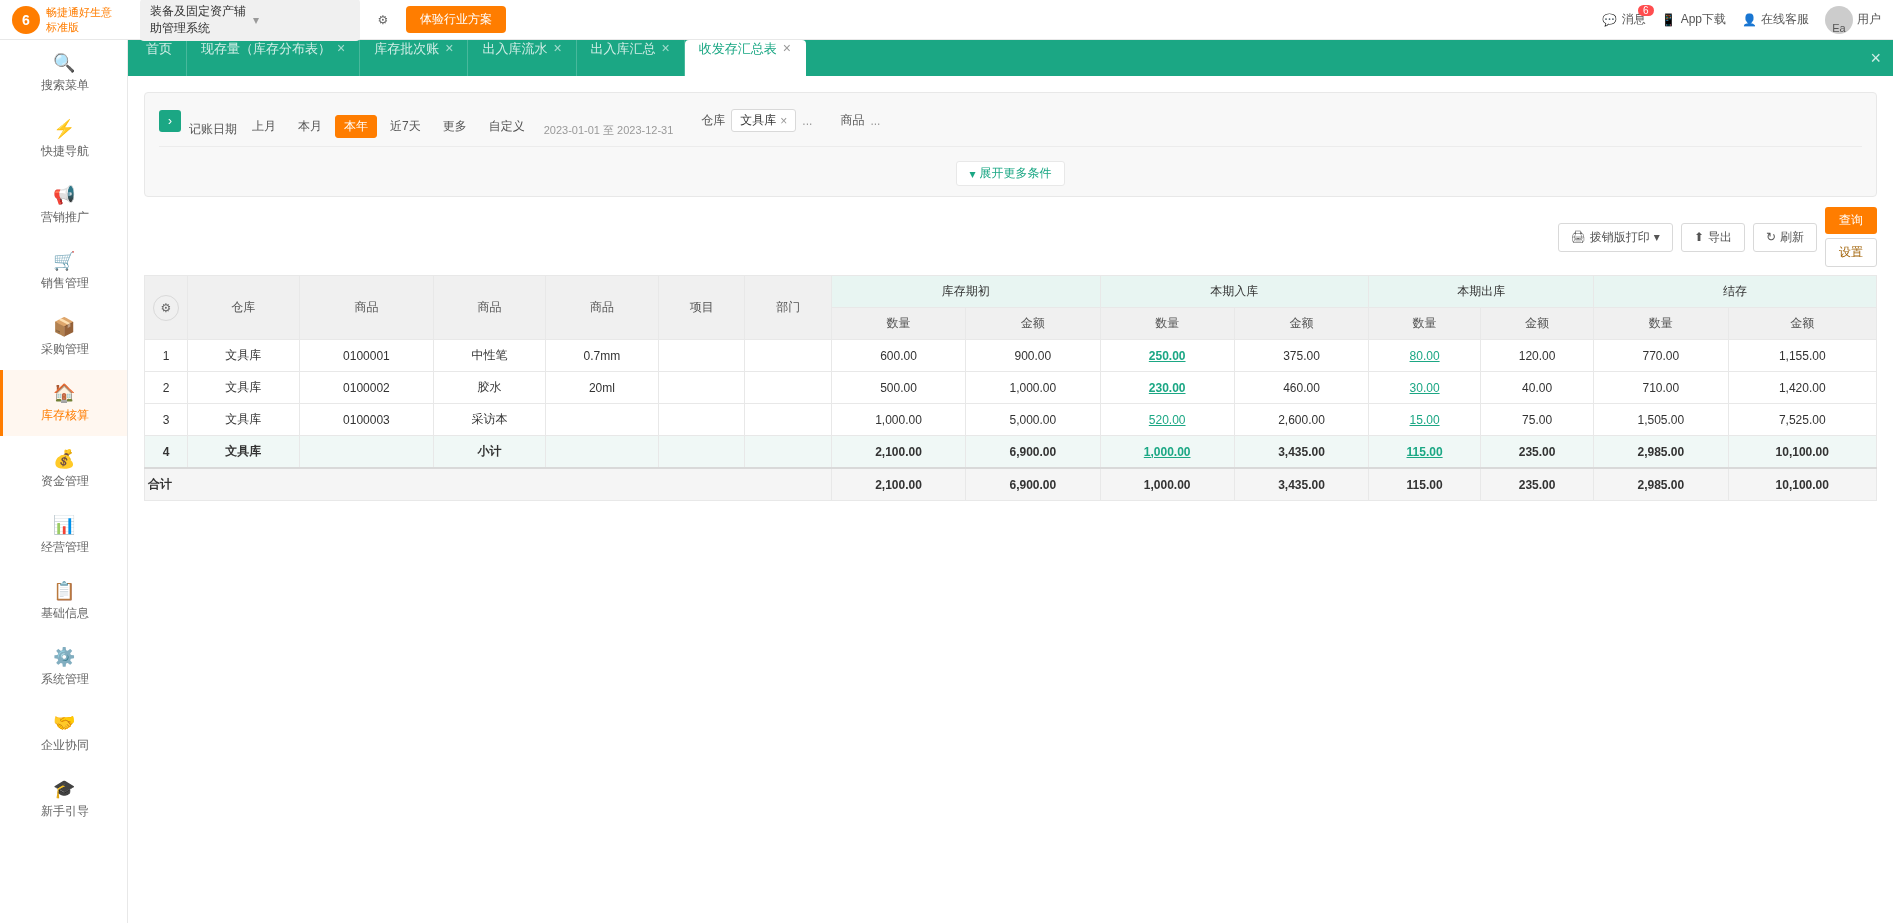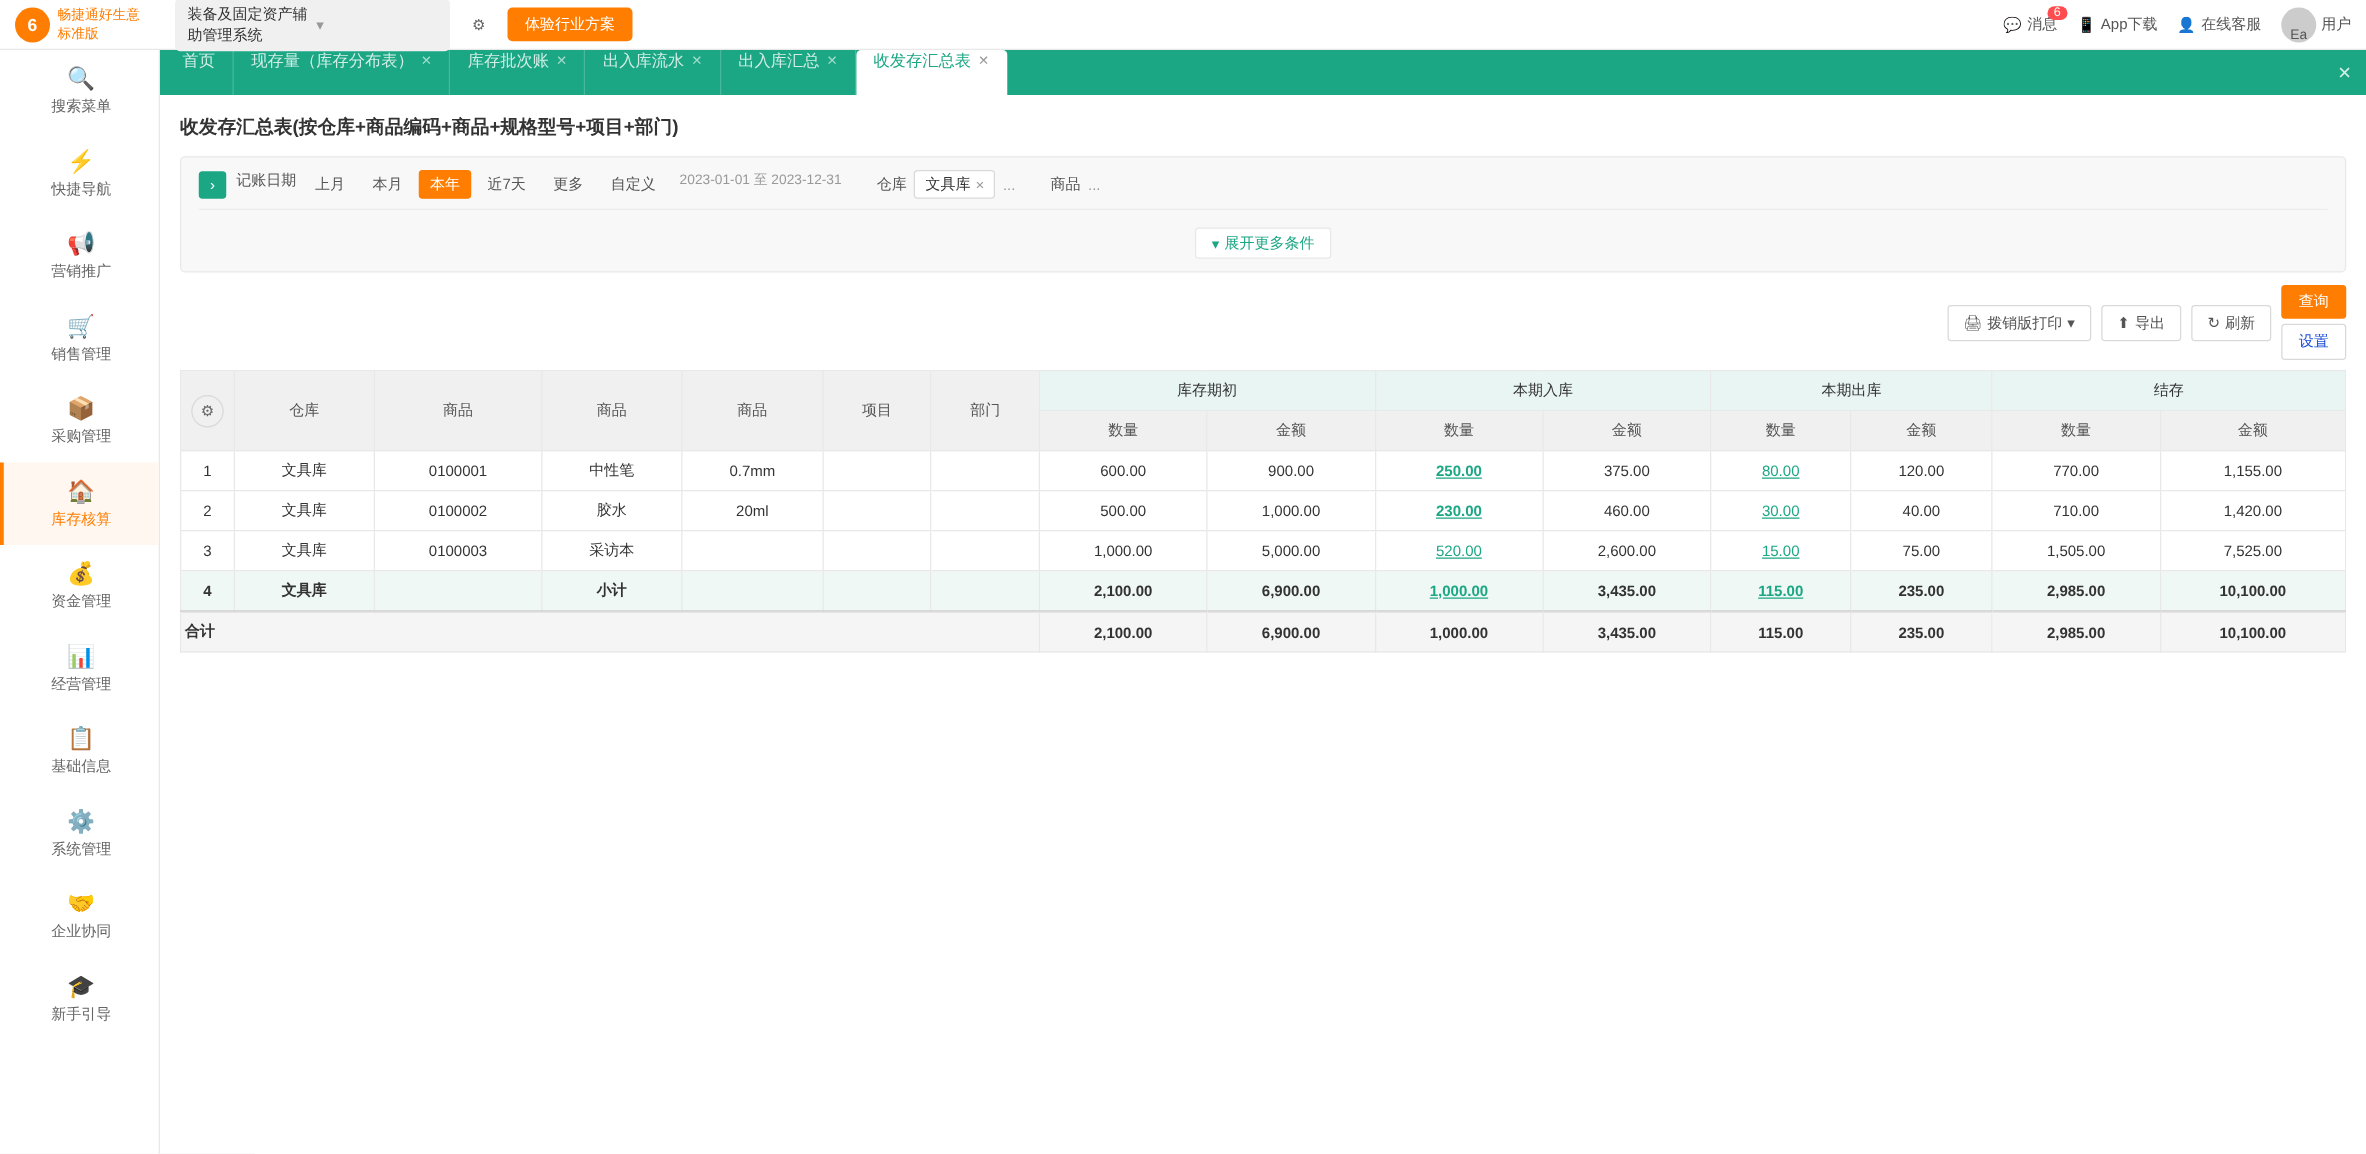--- a/index.html
+++ b/index.html
@@ -64,21 +64,21 @@
     .data-table thead th { background: #f0f0f0; color: #555; font-weight: normal; }
     .data-table thead .group-th { background: #e8f5f2; color: #333; font-weight: 500; }
     .data-table tfoot td { background: #f5f5f5; font-weight: bold; border-top: 2px solid #d9d9d9; }
     
     .col-settings { width: 32px; }
     
     
     .settings-circle { width: 26px; height: 26px; border: 1px solid #d9d9d9; border-radius: 50%; display: flex; align-items: center; justify-content: center; cursor: pointer; color: #666; }
     
     .query-btn { background: #ff7d00; color: white; border: none; border-radius: 3px; padding: 5px 14px; font-size: 12px; cursor: pointer; }
-    .setup-btn { background: #fff; color: #1d4ed8; border: 1px solid #d9d9d9; border-radius: 3px; padding: 5px 10px; font-size: 12px; cursor: pointer; }
+    .setup-btn { background: #fff; color: #a16207; border: 1px solid #d9d9d9; border-radius: 3px; padding: 5px 10px; font-size: 12px; cursor: pointer; }
   </style>
 </head>
 <body>
 
 <div class="top-bar">
   <div class="logo-area">
     <div class="logo-icon">
       <span>6</span>
     </div>
     <div class="logo-text">
@@ -195,28 +195,27 @@
         <span class="close">×</span>
       </div>
       <div class="tab active">
         <span>收发存汇总表</span>
         <span class="close">×</span>
       </div>
       <div class="tab-close-all">×</div>
     </div>
 
     <div class="page-area">
-      <div class="page-title">收发存汇总表(按仓库+商品编码+商品+规格型号+项目+部门)</div>
 
       <div class="filter-bar">
         <div style="display:flex;align-items:center;gap:8px;flex-wrap:wrap;">
 
           <div style="background:#1ba784;color:white;width:22px;height:22px;display:flex;align-items:center;justify-content:center;border-radius:3px;cursor:pointer;flex-shrink:0;">›</div>
 
-          <div style="display:flex;align-items:flex-start;gap:6px;flex-wrap:wrap;">
+          <div style="display:flex;align-items:flex-end;gap:6px;flex-wrap:wrap;margin-top:12px;">
             <span style="color:#555;font-size:12px;">记账日期</span>
             <div class="date-shortcuts">
               <span class="date-btn">上月</span>
               <span class="date-btn">本月</span>
               <span class="date-btn active">本年</span>
               <span class="date-btn">近7天</span>
               <span class="date-btn">更多</span>
               <span class="date-btn">自定义</span>
             </div>
             <span class="date-range-text">2023-01-01 至 2023-12-31</span>

